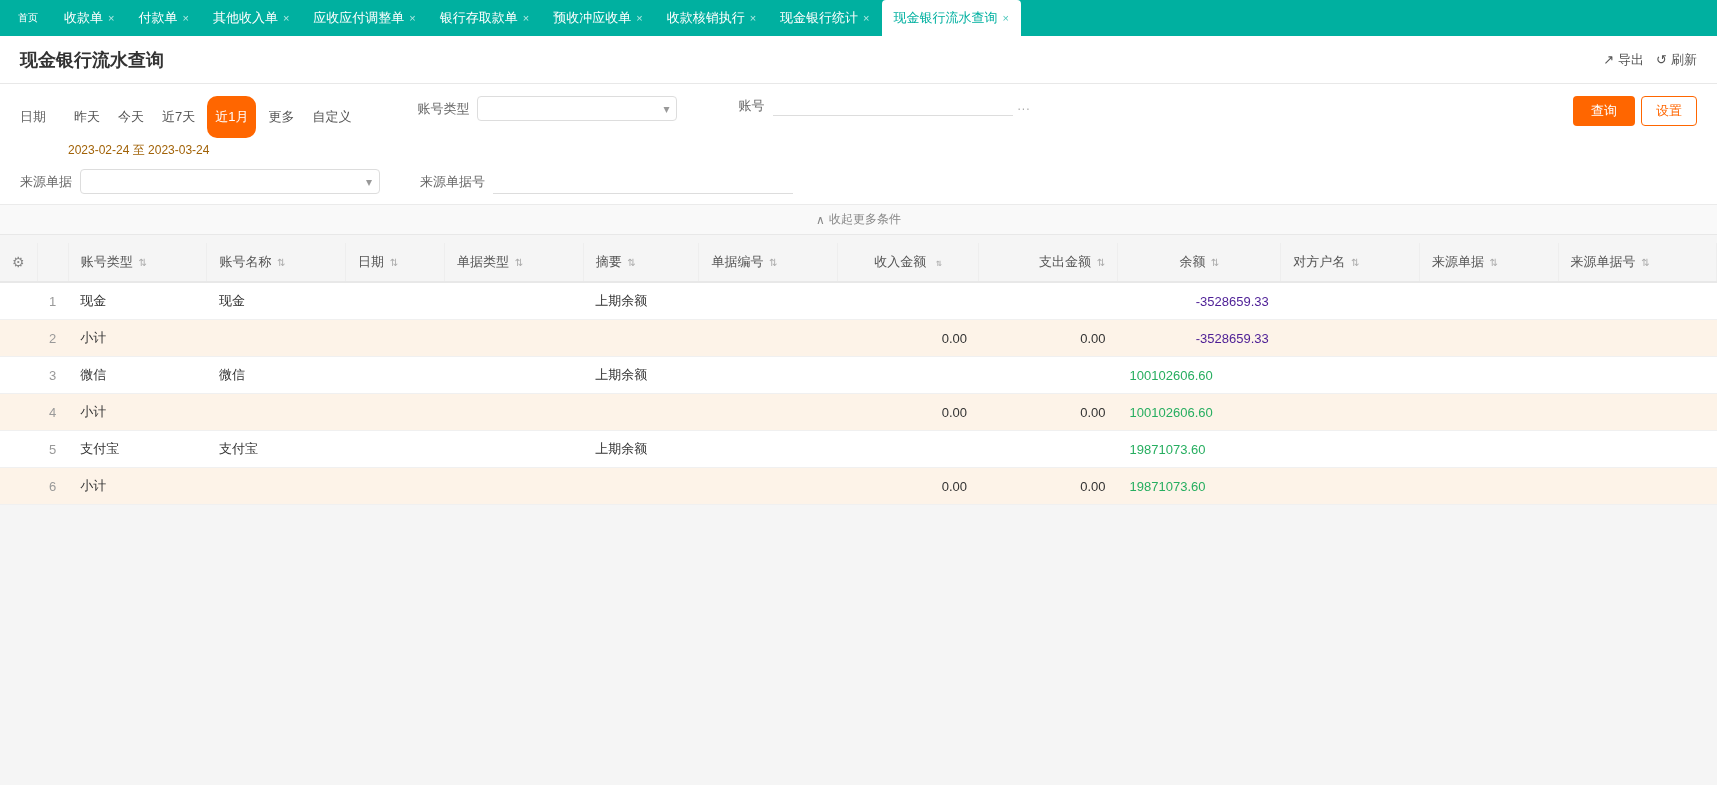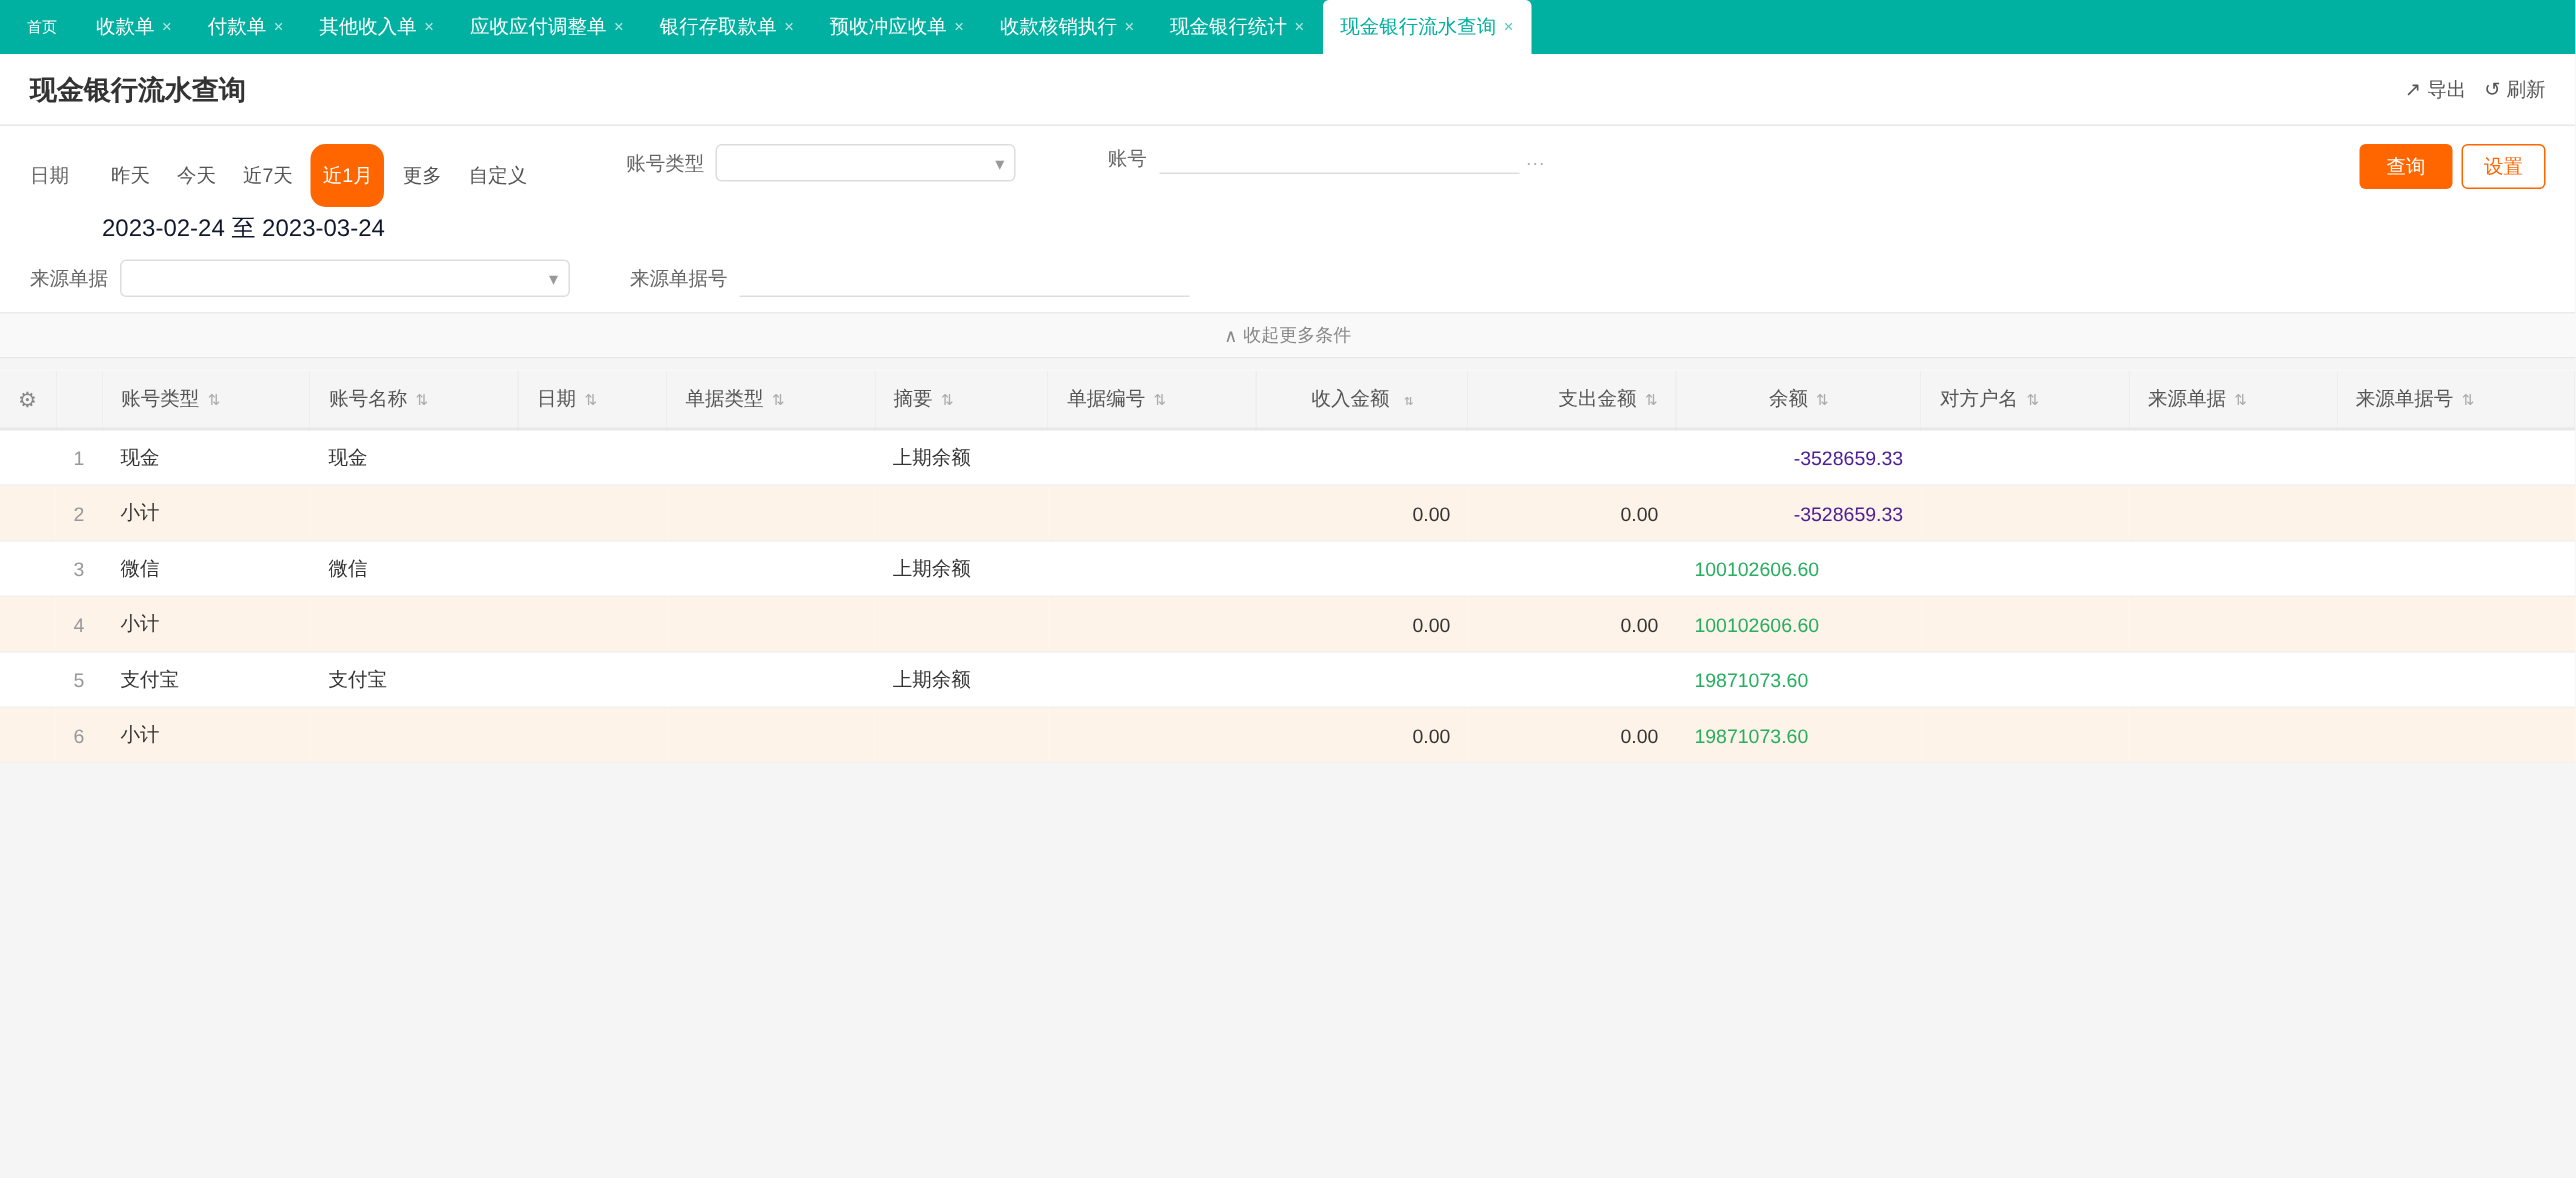--- a/index.html
+++ b/index.html
@@ -90,22 +90,22 @@
       padding: 2px 6px;
       border-radius: 3px;
     }
     .date-opt.active {
       background: #f60;
       color: #fff;
       border-radius: 10px;
       padding: 12px 8px;
     }
     .date-range {
-      color: #0f172a;
-      font-size: 16px;
+      color: #a16207;
+      font-size: 12px;
       margin-left: 4px;
     }
     .filter-select {
       border: 1px solid #ddd;
       border-radius: 4px;
       padding: 4px 28px 4px 8px;
       background: #fff;
       font-size: 13px;
       cursor: pointer;
       min-width: 200px;

